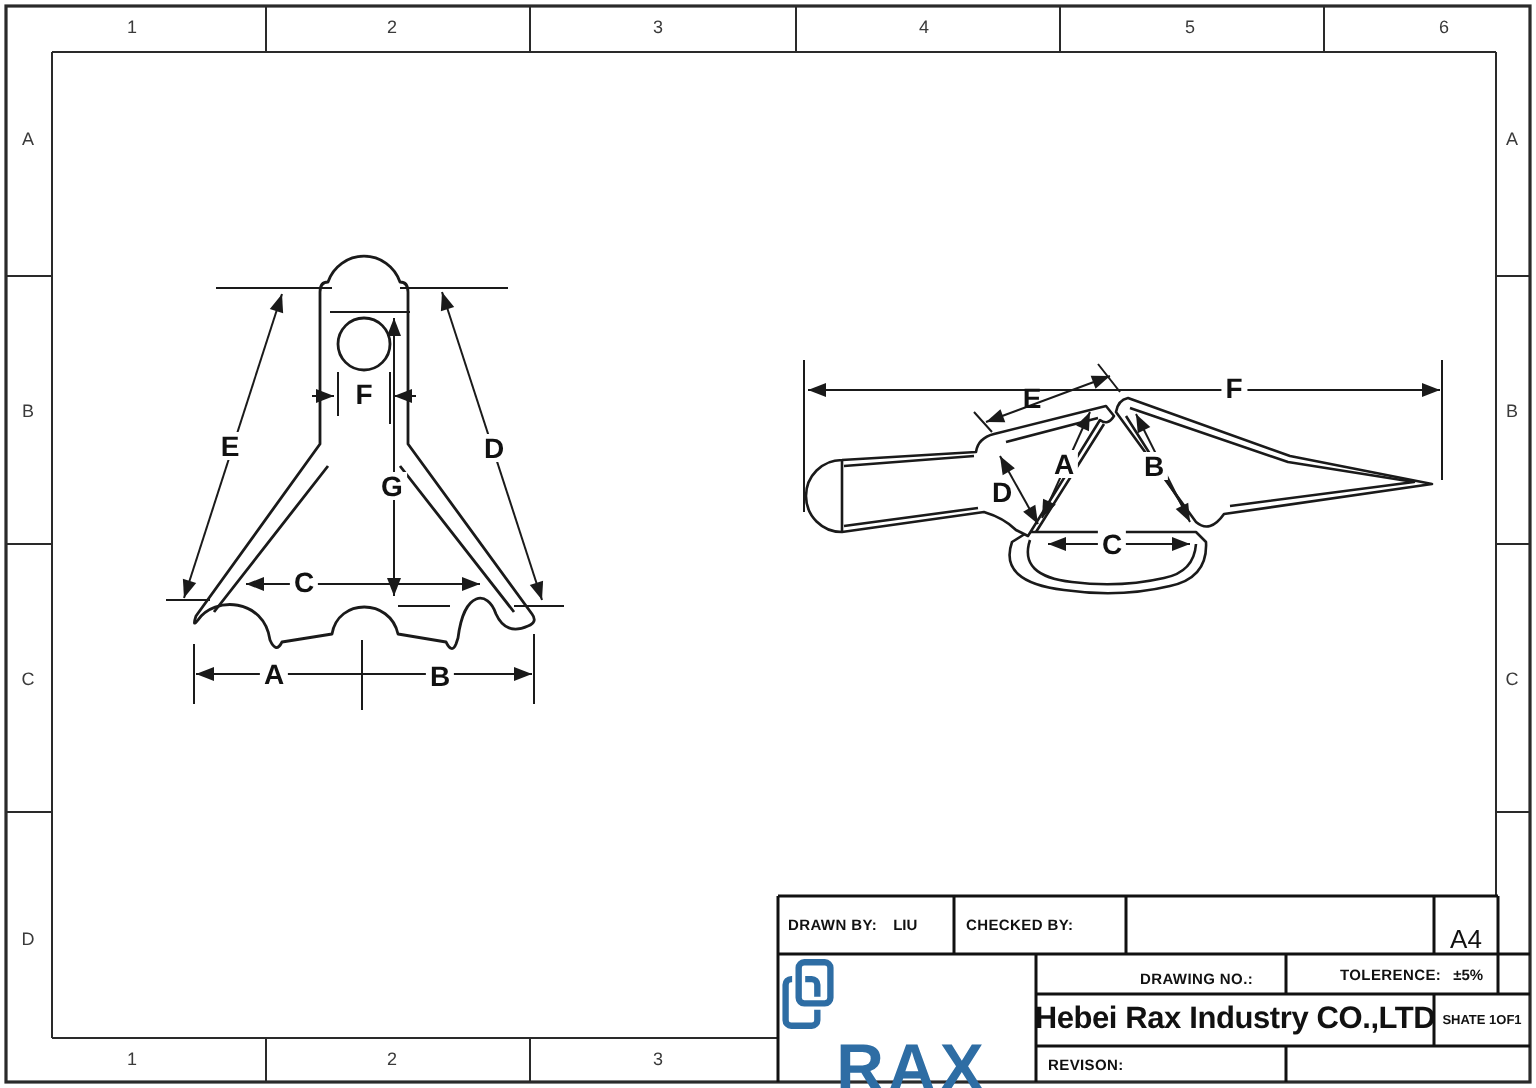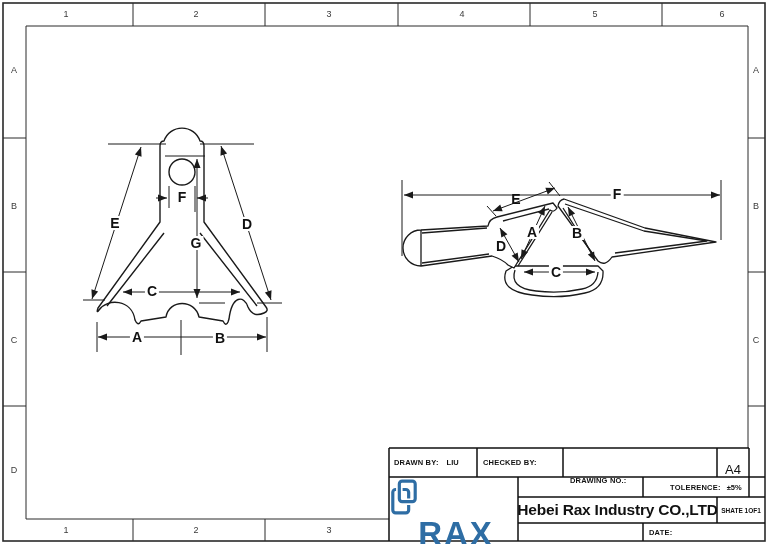--- a/index.html
+++ b/index.html
@@ -122,38 +122,38 @@
   <div class="lbl bg" style="left:577px;top:233px">B</div>
   <div class="lbl bg" style="left:556px;top:272px">C</div>
 
   <div class="tb-cell" style="left:394px;top:448px;width:82px;height:29px">
     <span class="tb-small">DRAWN BY:</span>
     <span class="tb-val">LIU</span>
   </div>
   <div class="tb-cell" style="left:483px;top:448px;width:78px;height:29px">
     <span class="tb-small">CHECKED BY:</span>
   </div>
-  <div class="tb-cell" style="left:570px;top:448px;width:145px;height:29px;align-items:center;padding-top:18px">
+  <div class="tb-cell" style="left:570px;top:460px;width:145px;height:29px;align-items:flex-end;padding-top:5px">
     <span class="tb-small">DRAWING NO.:</span>
   </div>
   <div class="tb-cell" style="left:717px;top:448px;width:32px;height:42px;justify-content:center">
     <span class="tb-a4">A4</span>
   </div>
   <div class="tb-cell" style="left:670px;top:477px;width:100px;height:20px">
     <span class="tb-small">TOLERENCE:</span>
     <span class="tb-val" style="margin-left:6px">±5%</span>
   </div>
   <div class="tb-cell" style="left:518px;top:497px;width:199px;height:26px;justify-content:center">
     <span class="tb-company">Hebei Rax Industry CO.,LTD</span>
   </div>
   <div class="tb-cell" style="left:717px;top:497px;width:48px;height:26px;justify-content:center">
     <span class="tb-shate">SHATE 1OF1</span>
   </div>
-  <div class="tb-cell" style="left:649px;top:523px;width:112px;height:18px">
-    <span class="tb-small">DATE:</span>
+  <div class="tb-cell" style="left:524px;top:523px;width:115px;height:18px">
+    <span class="tb-small">REVISON:</span>
   </div>
 
   <div class="logo-cell" style="left:390px;top:478px;width:127px;height:62px">
     <span style="display:inline-block;line-height:0">
       <svg width="28" height="38" viewBox="0 0 30 40">
         <rect x="3" y="12" width="17" height="25" rx="3" fill="none" stroke="#2e6da4" stroke-width="3.4"></rect>
         <rect x="10" y="3" width="17" height="22" rx="3" fill="none" stroke="#fff" stroke-width="7"></rect>
         <rect x="10" y="3" width="17" height="22" rx="3" fill="none" stroke="#2e6da4" stroke-width="3.4"></rect>
       </svg>
     </span>

